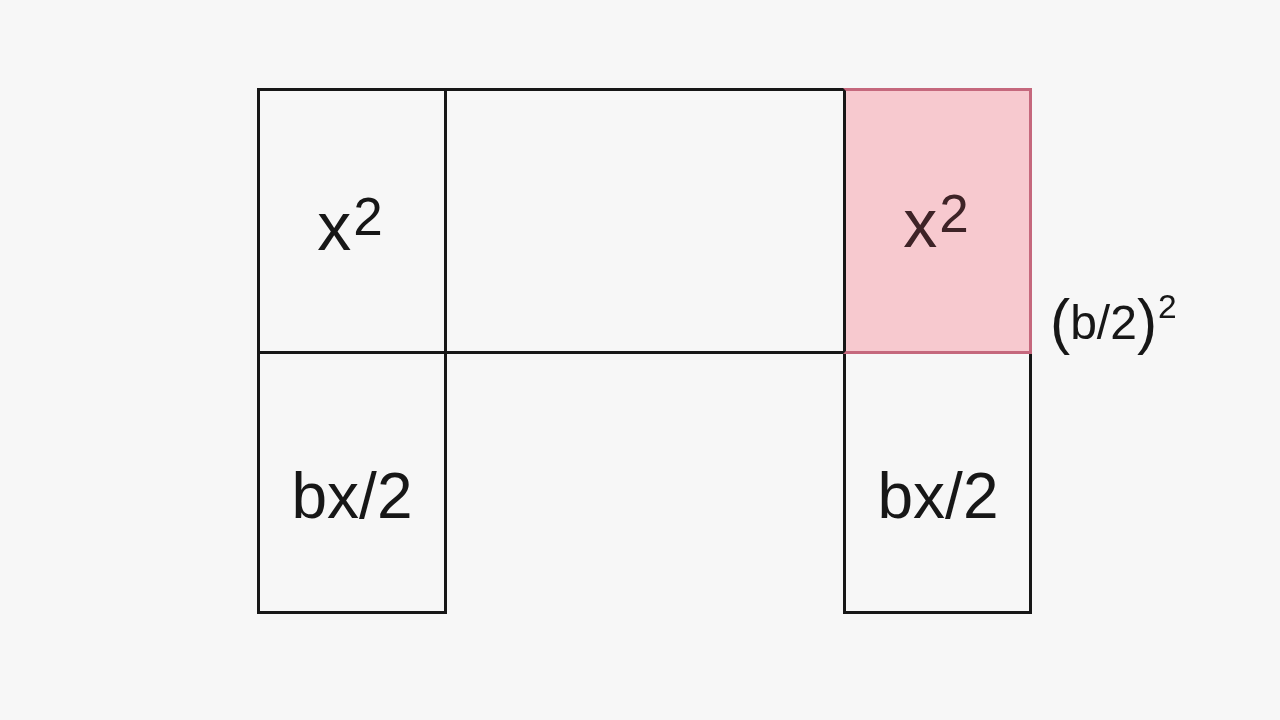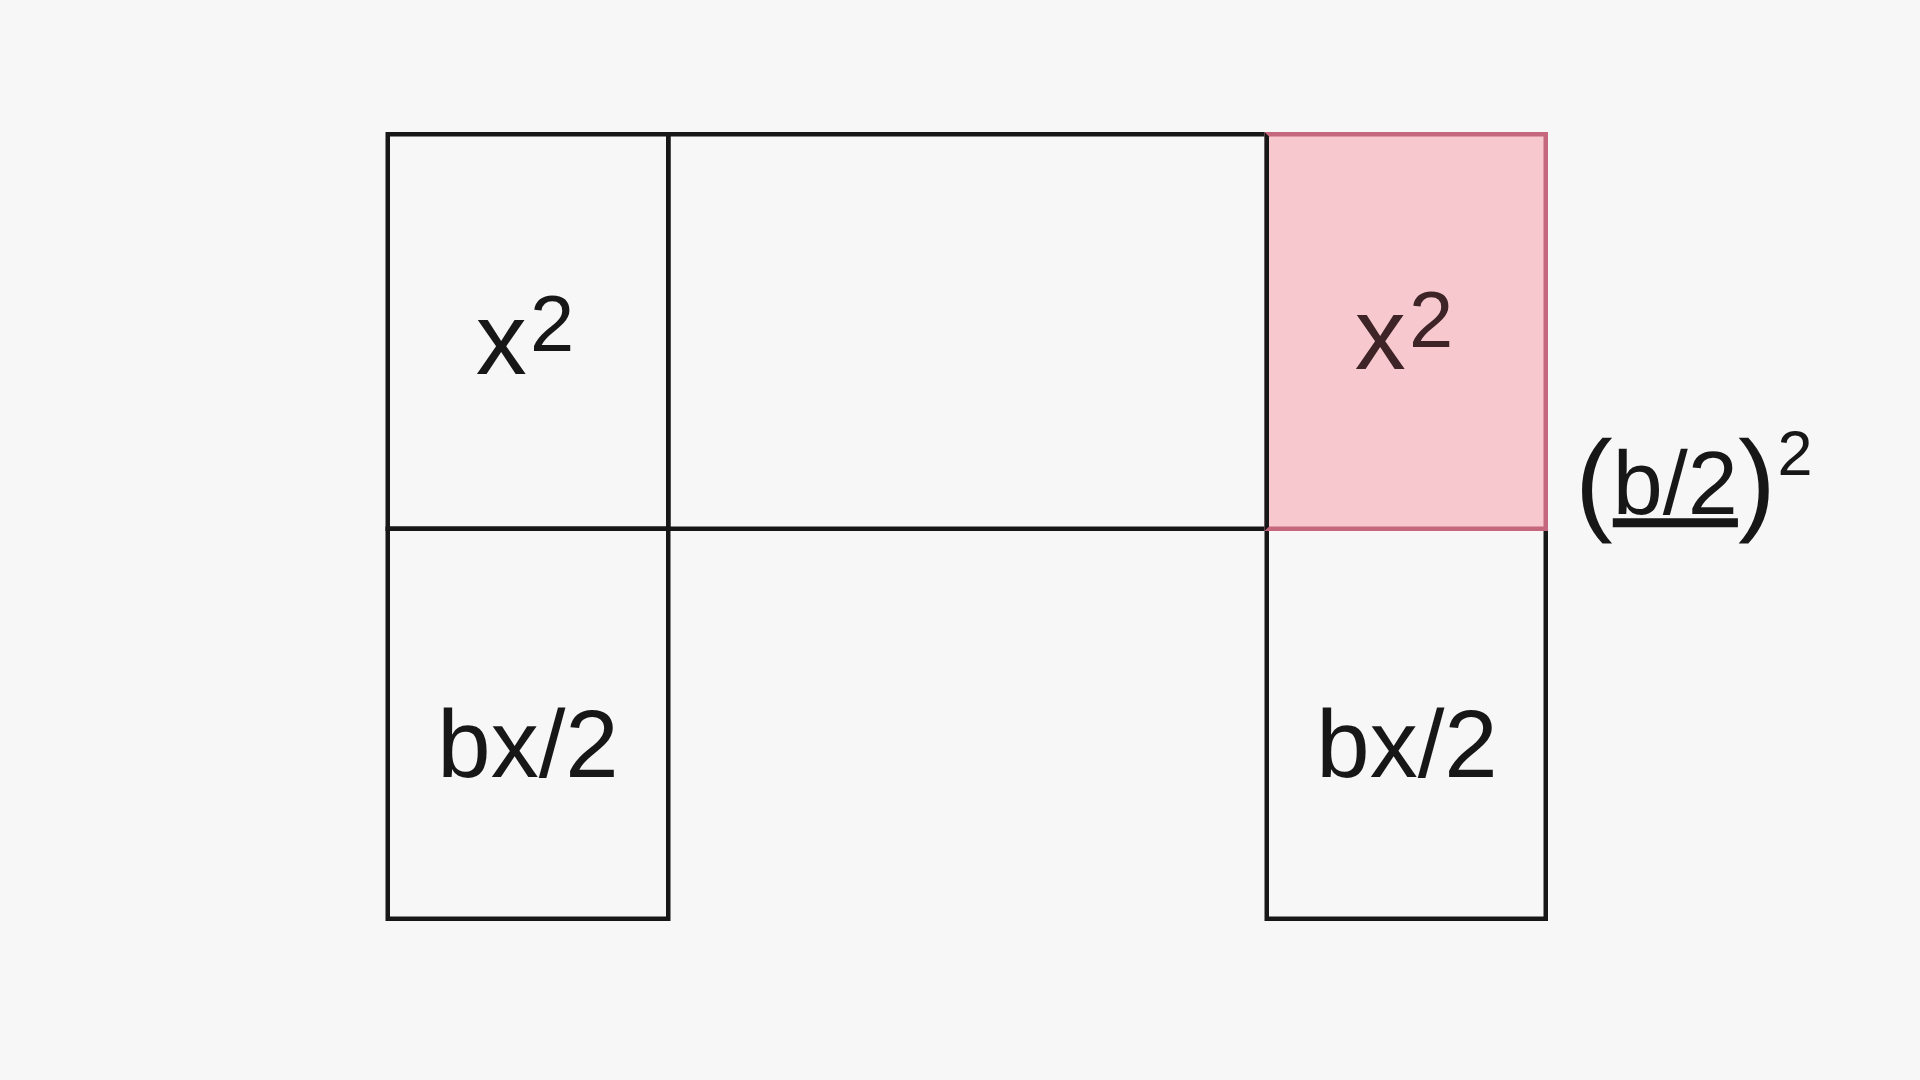--- a/index.html
+++ b/index.html
@@ -39,26 +39,25 @@
     top: -0.28em;
     margin-left: 0.04em;
     display: inline-block;
   }
   .pinktext { color: var(--pink-text, #3e2327); }
   .bx { font-size: 64px; text-align: right; }
   .side {
     position: absolute;
     left: 1050px; top: 320px;
     transform: translateY(-50%);
-    font-size: 60px;
+    font-size: 48px;
     color: var(--line, #171717);
     white-space: nowrap;
     z-index: 3;
     line-height: 1;
-    text-decoration: underline;
   }
   .side .paren {
     font-size: 1.26em;
     position: relative;
     top: 0.05em;
     display: inline-block;
     line-height: 0.8;
   }
   .side .exp {
     font-size: 0.70em;

